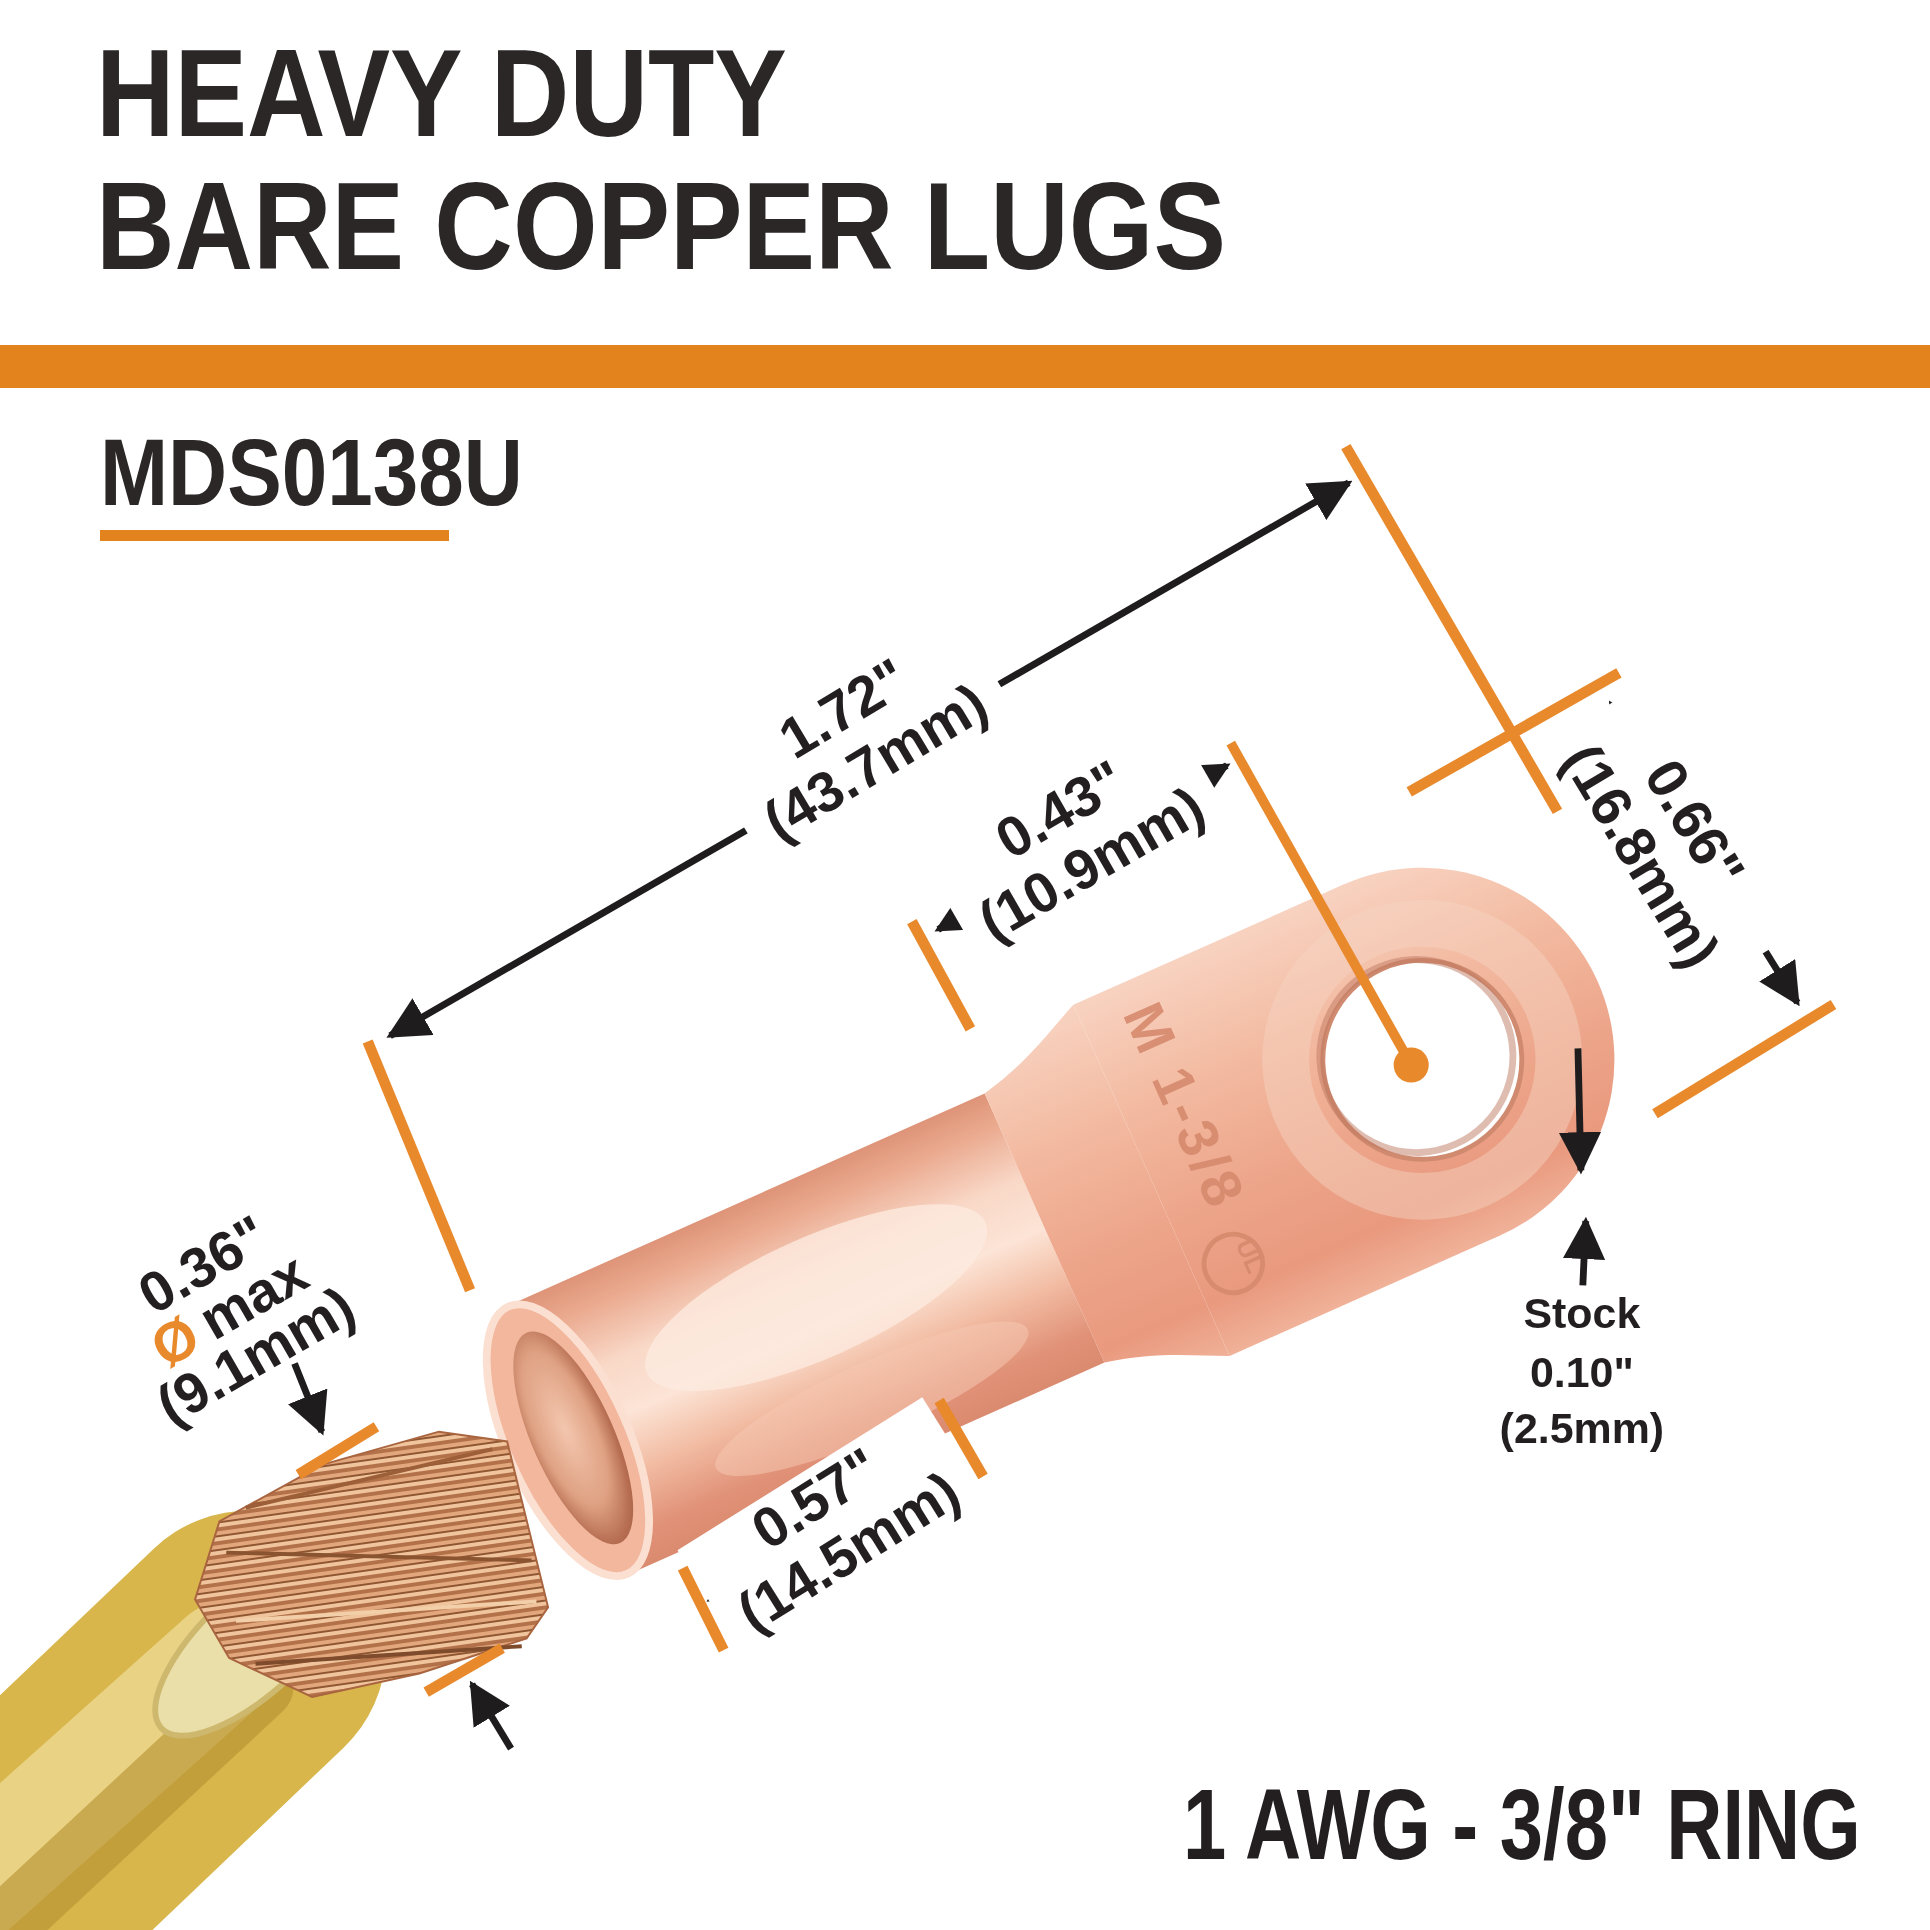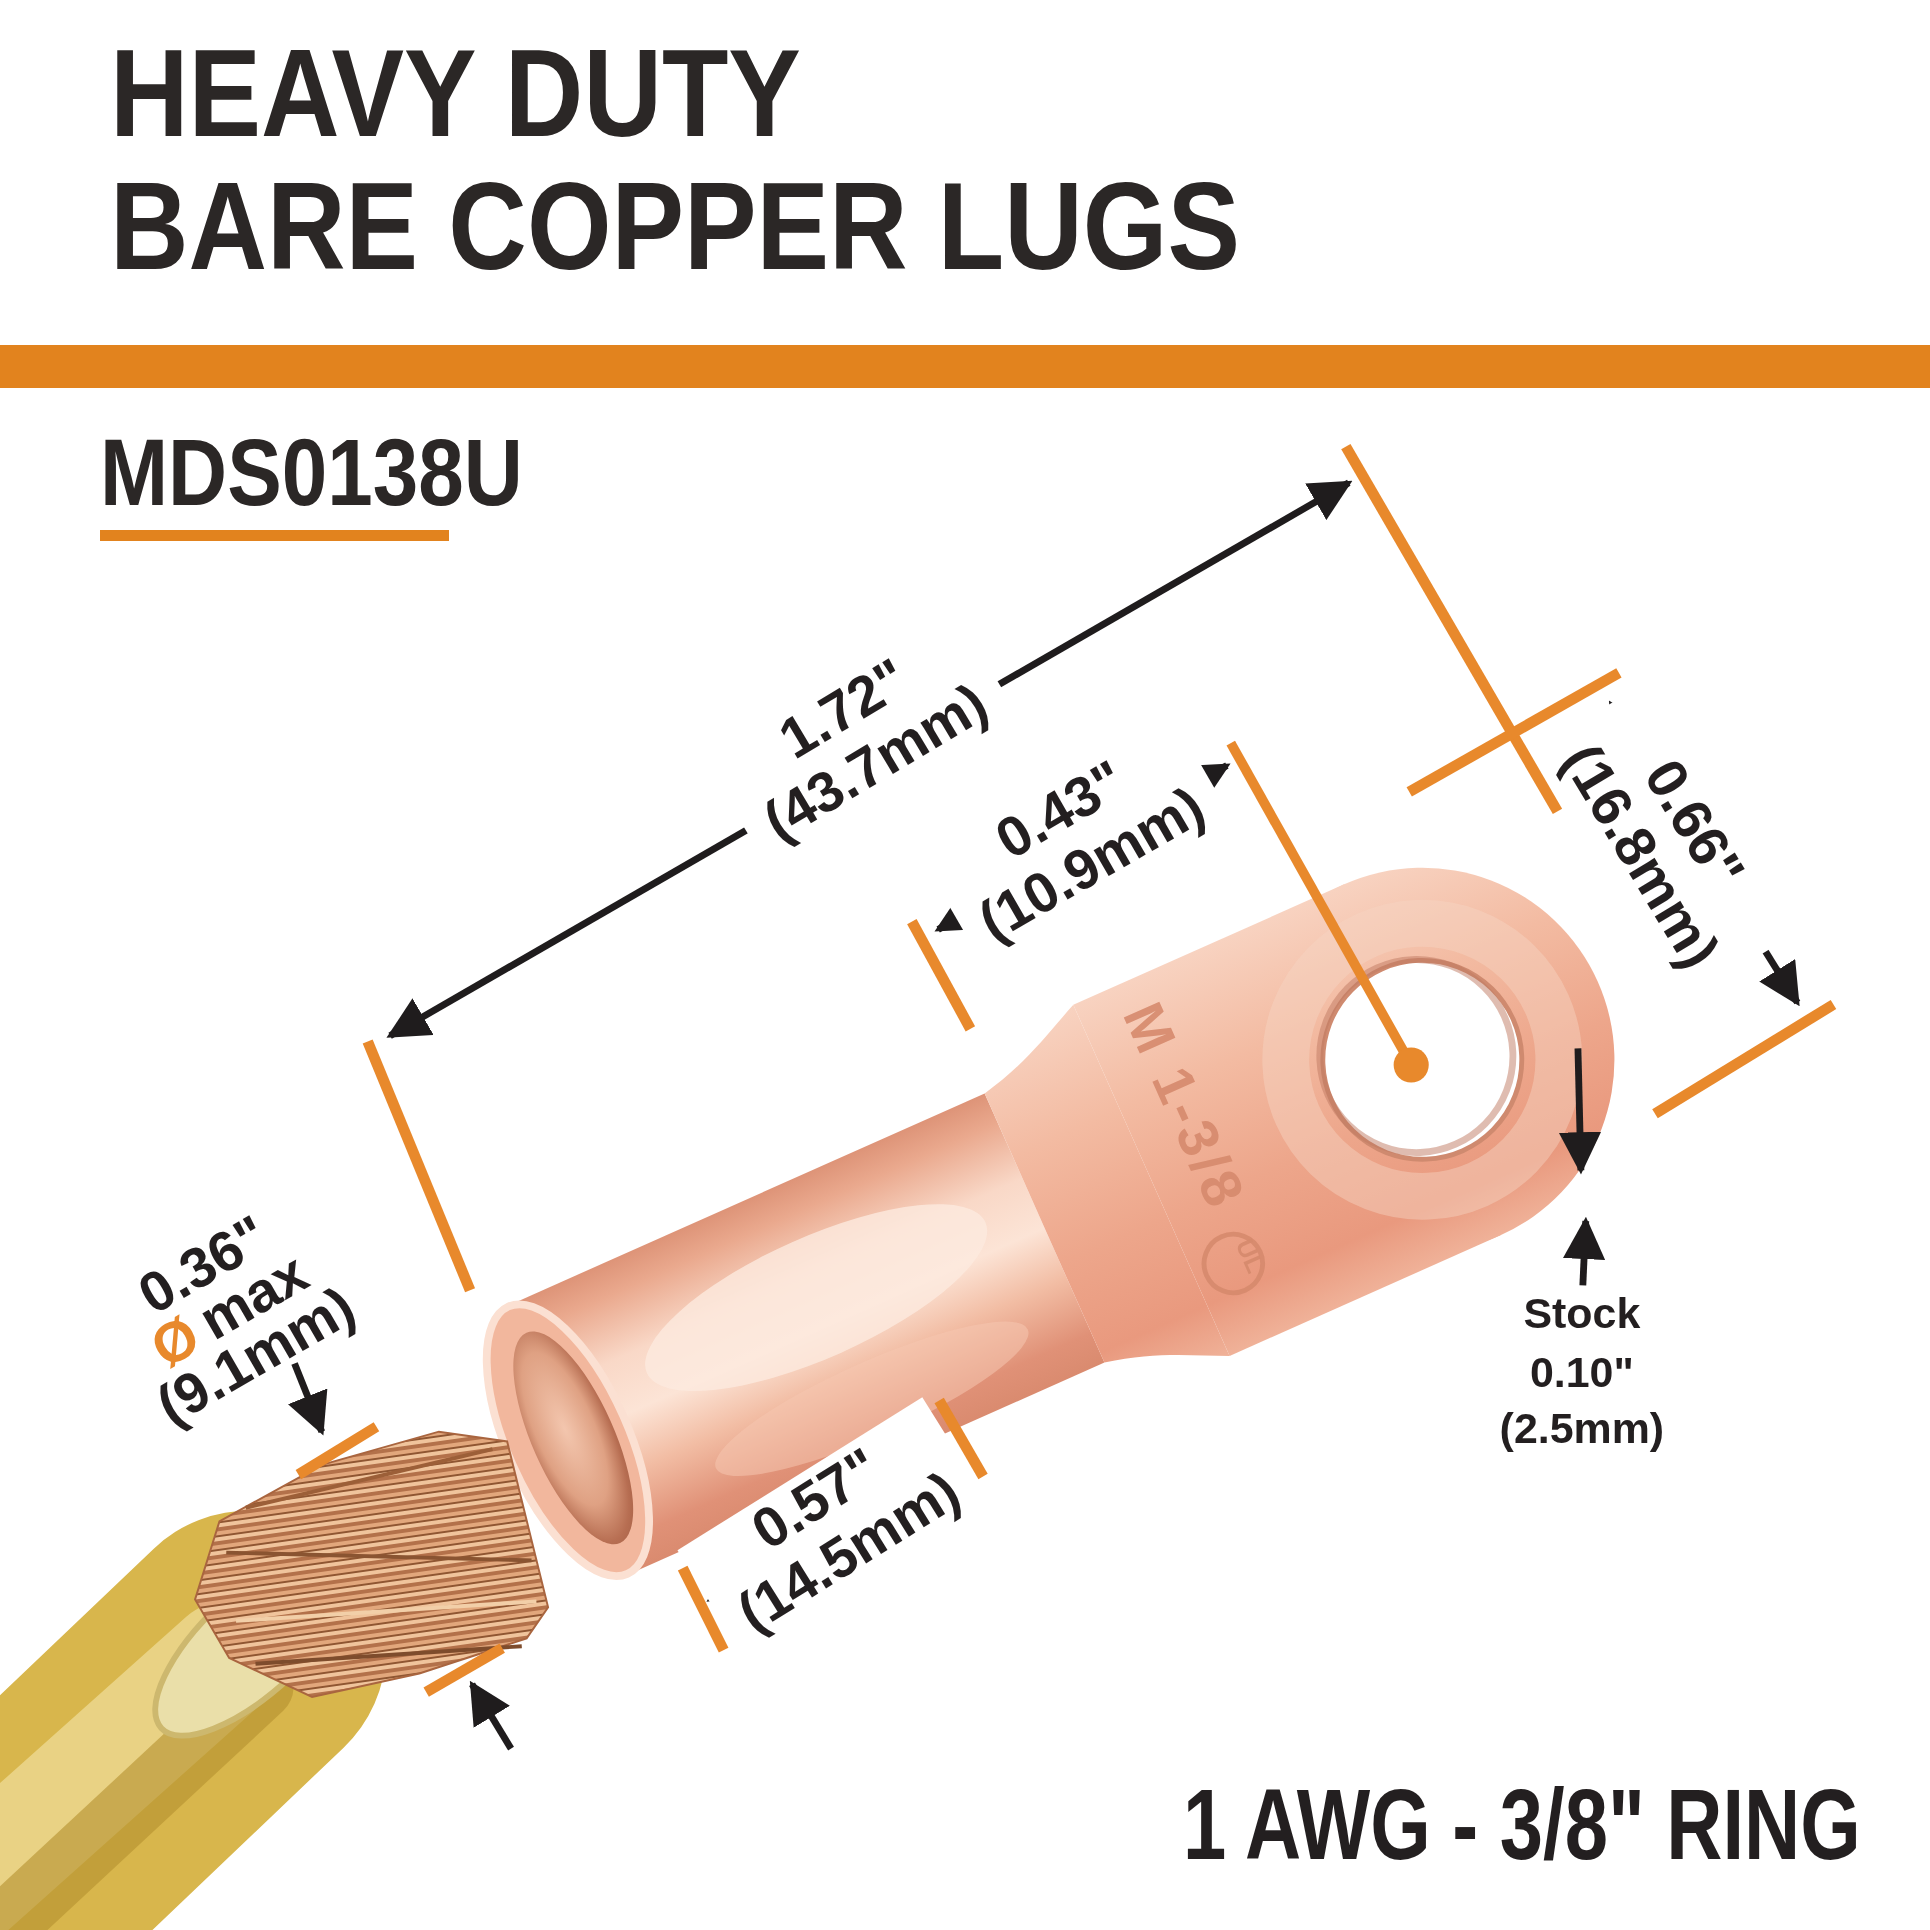--- a/index.html
+++ b/index.html
@@ -1,20 +1,20 @@
 <!DOCTYPE html>
 <html><head>
 <meta charset="utf-8">
 <style>
   html,body{margin:0;padding:0;}
   body{
     width:1931px;height:1931px;background:#ffffff;overflow:hidden;position:relative;
     font-family:"Liberation Sans", sans-serif;
   }
-  .hdr{position:absolute;left:110px;top:27px;color:#2b2726;}
+  .hdr{position:absolute;left:96px;top:27px;color:#2b2726;}
   .hdr .line{display:block;font-size:125px;font-weight:bold;line-height:1.06;
     transform:scaleX(0.87);transform-origin:left center;white-space:nowrap;letter-spacing:0px;}
   .bar{position:absolute;left:0;top:345px;width:1931px;height:43px;background:#e2831e;}
   .model{position:absolute;left:100px;top:419px;color:#2b2726;font-size:94px;font-weight:bold;
     transform:scaleX(0.87);transform-origin:left center;white-space:nowrap;}
   .model-underline{position:absolute;left:100px;top:530px;width:349px;height:10.7px;background:#e2831e;}
   svg{position:absolute;left:0;top:0;}
   .dimtxt{font-weight:bold;fill:#231f20;font-size:58px;text-anchor:middle;}
   .dimtxt-sm{font-weight:bold;fill:#231f20;font-size:44px;text-anchor:middle;}
   .mask{fill:#ffffff;}

